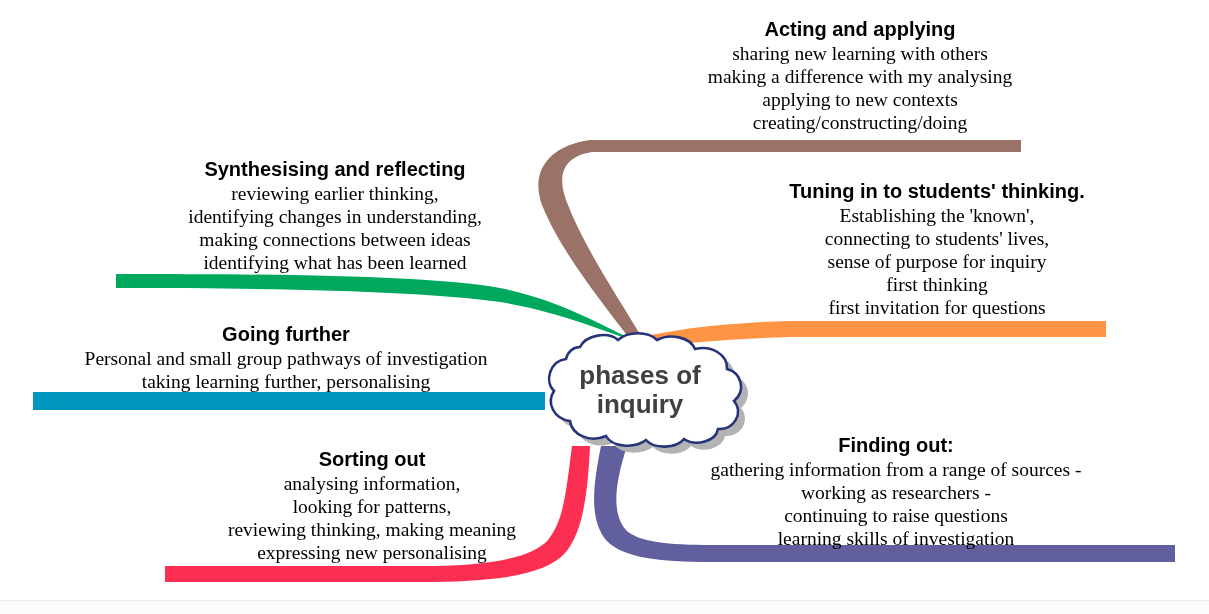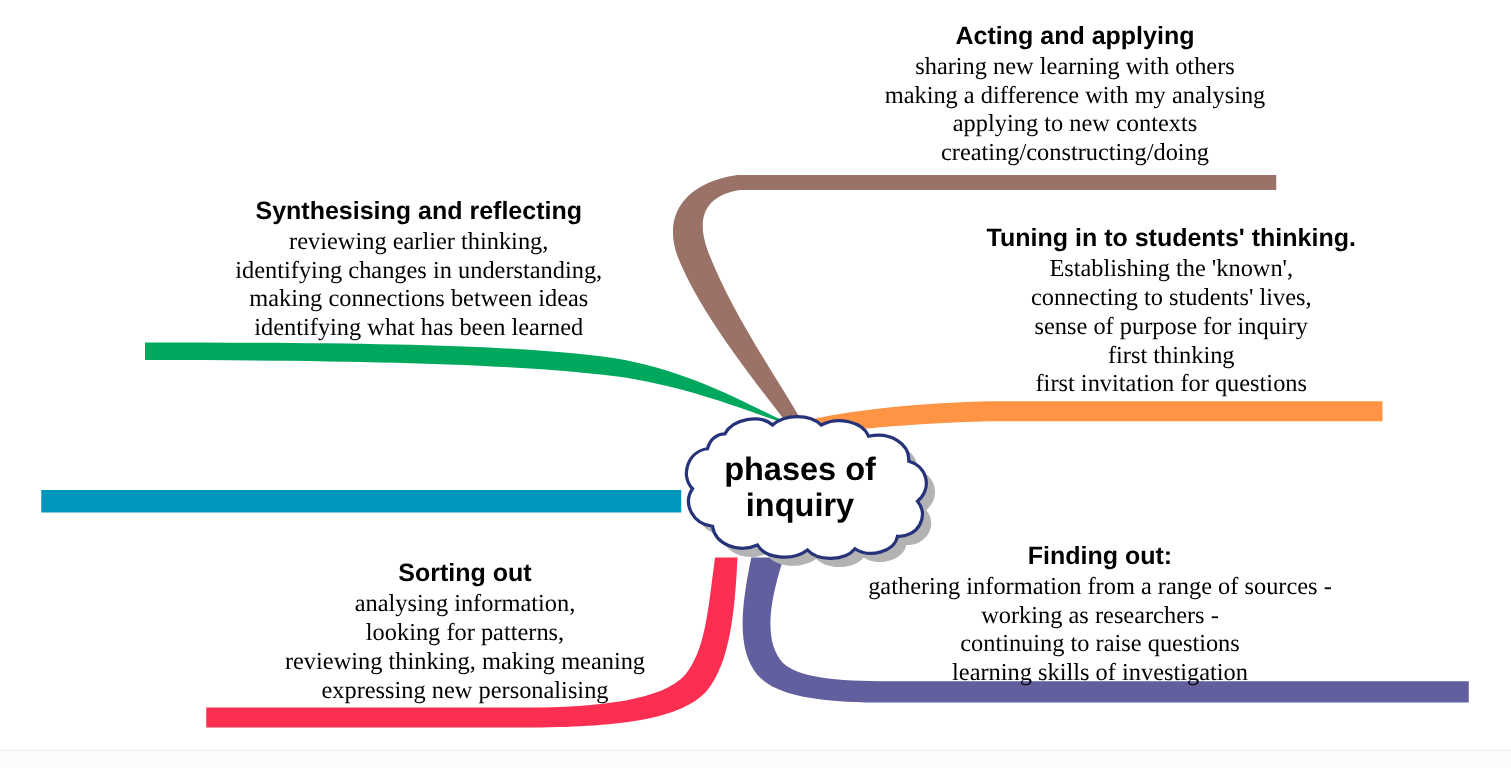--- a/index.html
+++ b/index.html
@@ -43,21 +43,21 @@
     white-space: nowrap;
     display: block;
     font-family: Liberation Serif, serif;
   }
   
   #node-acting      { left: 655px; top: 18px;  width: 410px; }
   #node-tuning      { left: 752px; top: 180px; width: 370px; }
   #node-synth       { left: 110px; top: 158px; width: 450px; }
   #node-going       { left: 26px;  top: 323px; width: 520px; }
   #node-sorting     { left: 152px; top: 448px; width: 440px; }
-  #node-finding     { left: 660px; top: 434px; width: 440px; }
+  #node-finding     { left: 676px; top: 434px; width: 440px; }
 
   
   #cloud-wrap {
     position: absolute;
     left: 520px;
     top: 331px;
     width: 250px;
     height: 125px;
   }
   #cloud-wrap svg { display: block; }
@@ -69,21 +69,21 @@
     height: 118px;
     display: flex;
     flex-direction: column;
     align-items: center;
     justify-content: center;
     pointer-events: none;
   }
   #cloud-label span {
     font-weight: bold;
     font-size: 26px;
-    color: #000000;
+    color: #404040;
     line-height: 1.12;
     white-space: nowrap;
   }
   #bottom-rule {
     position: absolute;
     left: 0;
     top: 600px;
     width: 1209px;
     height: 1px;
     background: #ebebeb;
@@ -214,20 +214,25 @@
   </div>
 
   <div class="node" id="node-synth">
     <span class="title">Synthesising and reflecting</span>
     <span class="line">reviewing earlier thinking,</span>
     <span class="line">identifying changes in understanding,</span>
     <span class="line">making connections between ideas</span>
     <span class="line">identifying what has been learned</span>
   </div>
 
+  <div class="node" id="node-going">
+    <span class="title">Going further</span>
+    <span class="line">Personal and small group pathways of investigation</span>
+    <span class="line">taking learning further, personalising</span>
+  </div>
 
   <div class="node" id="node-sorting">
     <span class="title">Sorting out</span>
     <span class="line">analysing information,</span>
     <span class="line">looking for patterns,</span>
     <span class="line">reviewing thinking, making meaning</span>
     <span class="line">expressing new personalising</span>
   </div>
 
   <div class="node" id="node-finding">

